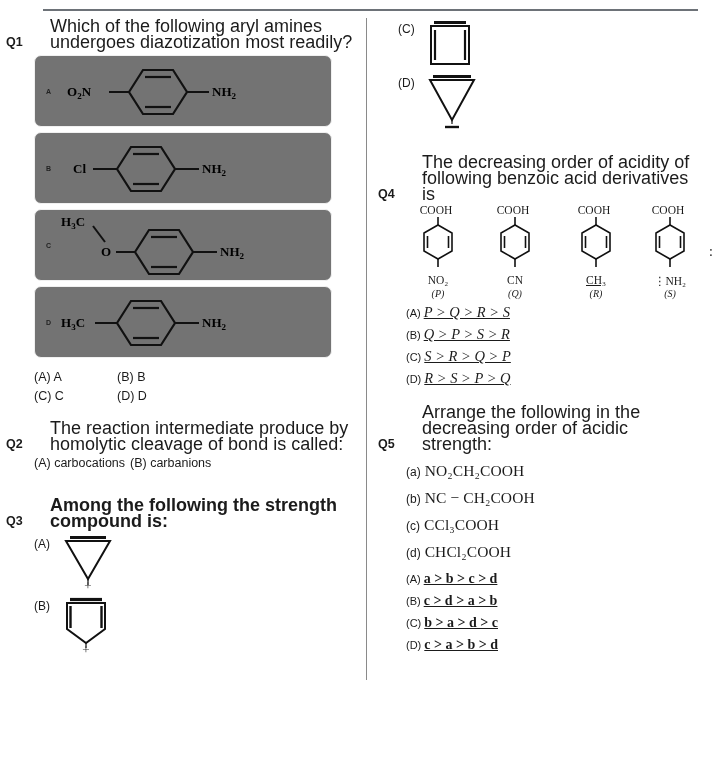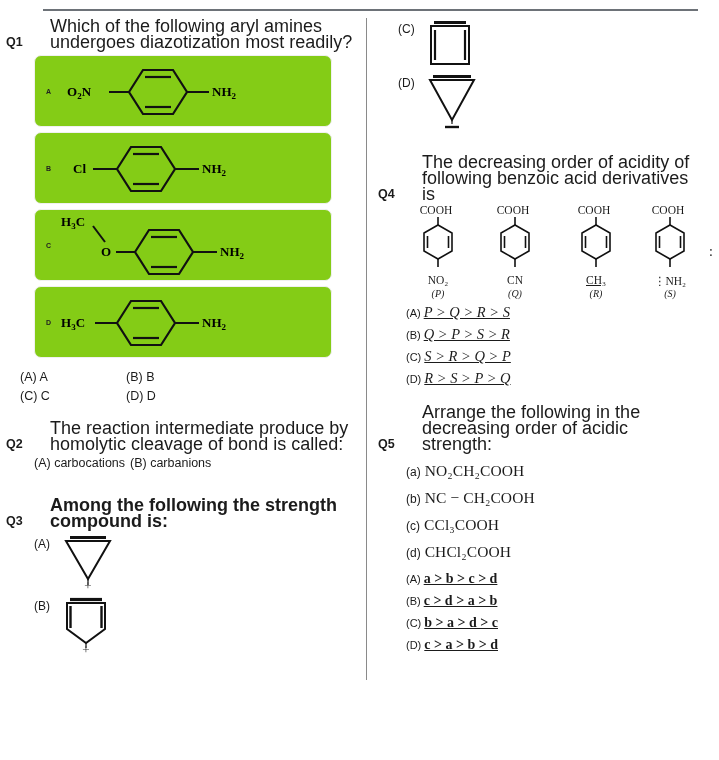--- a/index.html
+++ b/index.html
@@ -82,21 +82,21 @@
     flex: 1 1 auto;
   }
   .q-text.bold { font-weight: bold; }
 
   
   .opt-card {
     position: relative;
     margin: 5px 0 0 34px;
     width: 298px;
     height: 72px;
-    background: #84cc16;
+    background: #737373;
     border: 1px solid #f0f0f0;
     border-radius: 7px;
     box-sizing: border-box;
   }
   .opt-letter {
     position: absolute;
     left: 11px; top: 50%;
     transform: translateY(-50%);
     font-size: 7px;
     font-weight: bold;
@@ -119,21 +119,21 @@
     position: relative;
   }
   .choice-row {
     display: flex;
     font-size: 12.5px;
     line-height: 19px;
   }
   .choice {
     font-size: 12.5px;
   }
-  .choice-a { width: 126px; padding-left: 20px; box-sizing: border-box;}
+  .choice-a { width: 117px; padding-left: 34px; box-sizing: border-box;}
   .choice-b { width: 150px; }
 
   .q2choices .choice-a { width: 130px; padding-left: 34px; box-sizing: border-box;}
   .q2choices .choice-b { width: 150px; }
 
   
   .mchoice {
     display: flex;
     align-items: baseline;
     margin-left: 34px;

